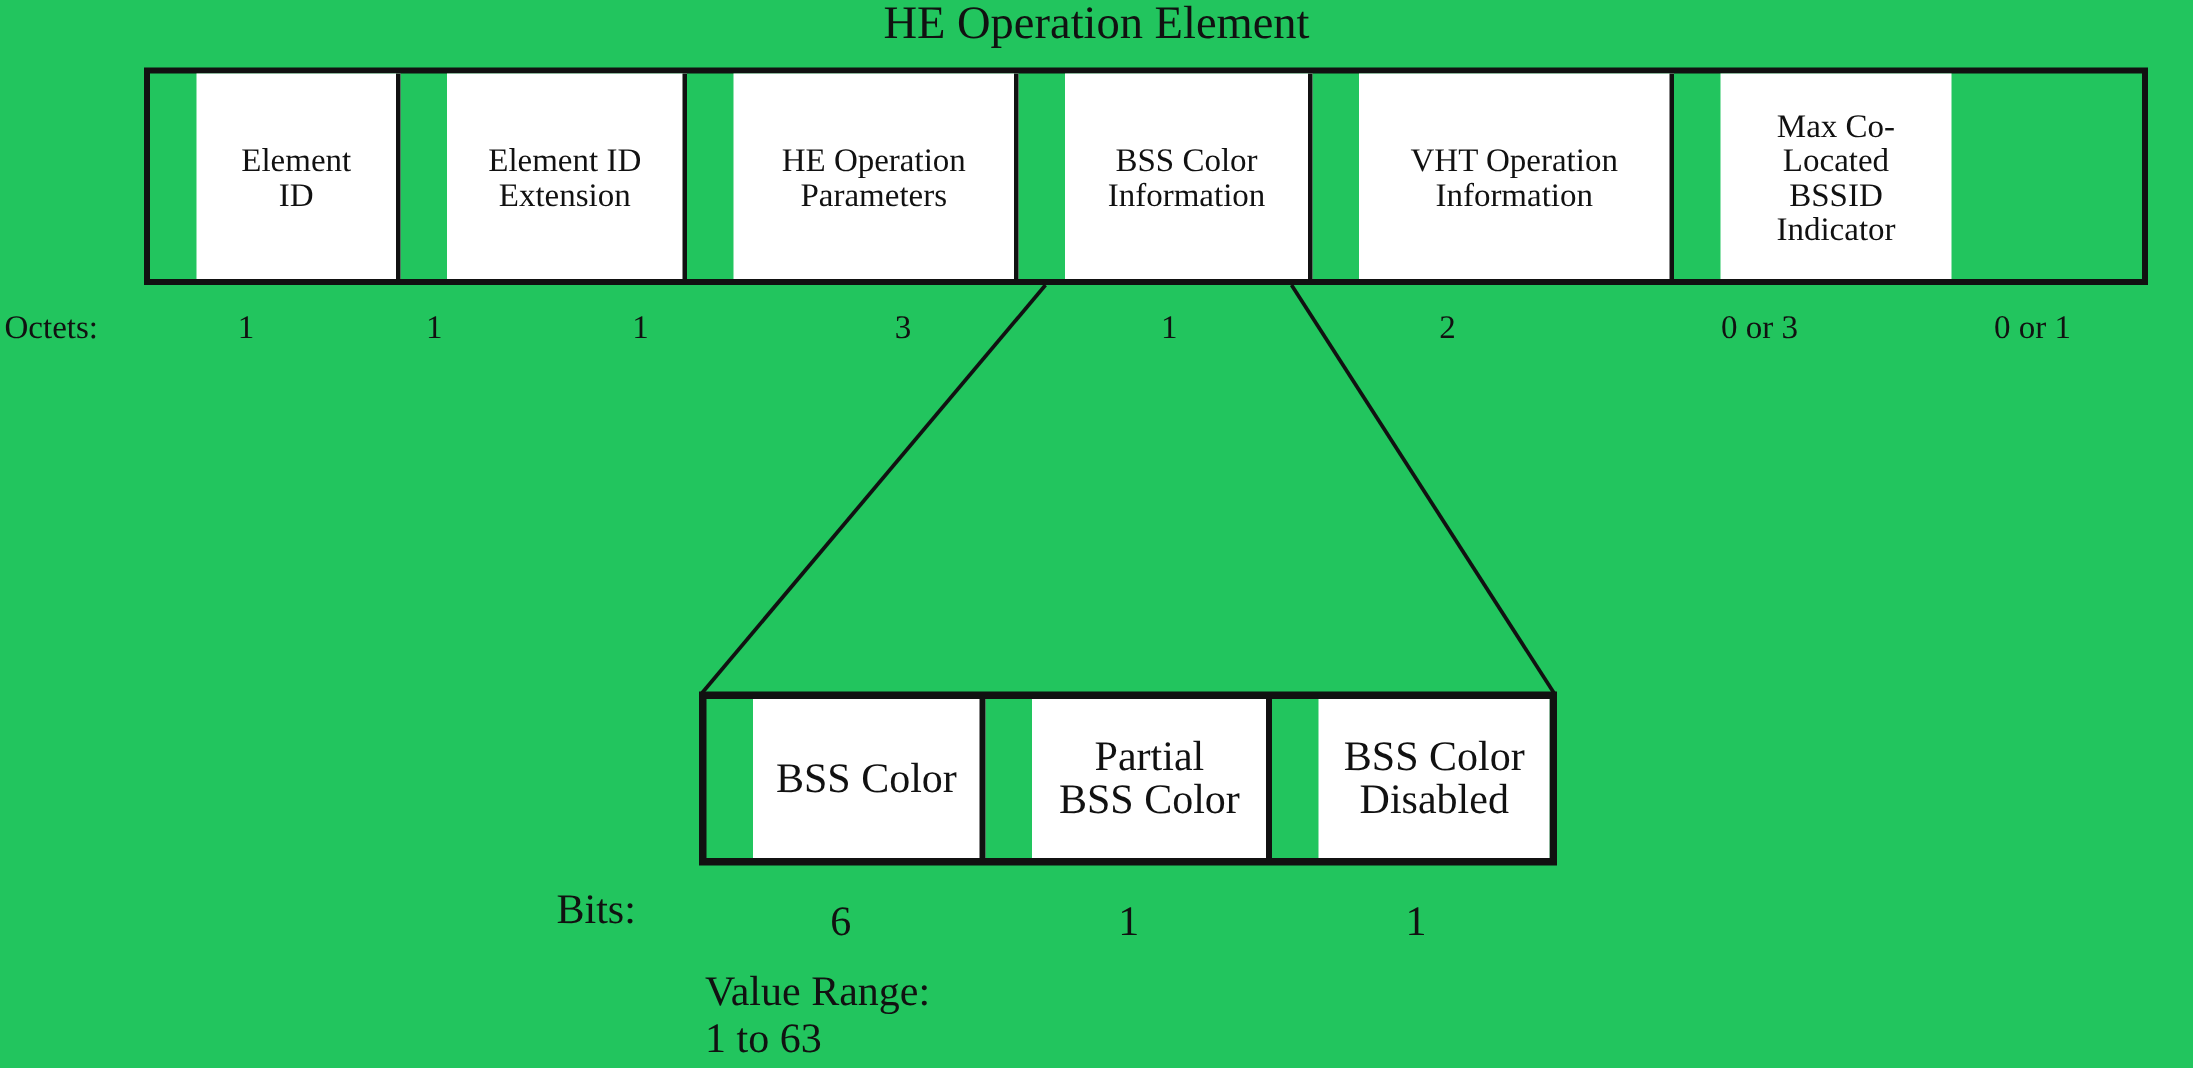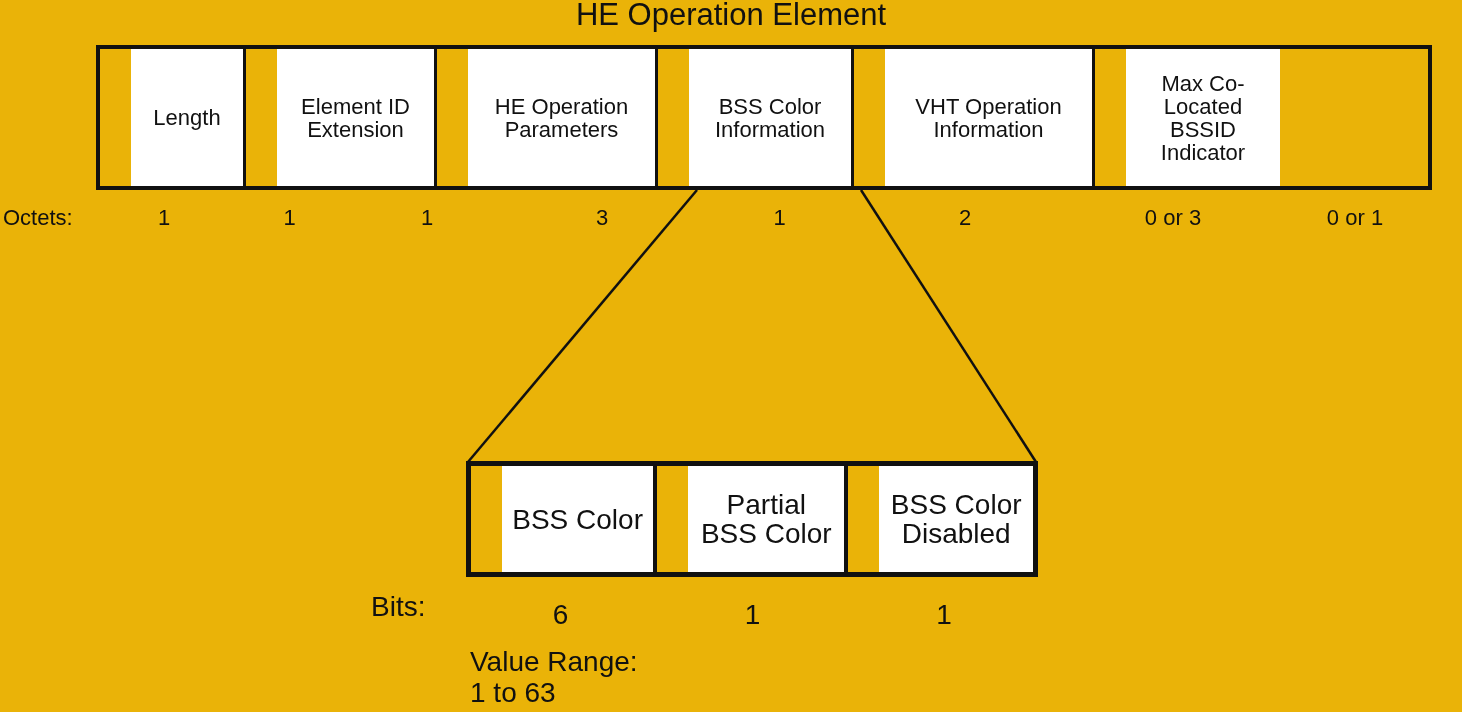--- a/index.html
+++ b/index.html
@@ -4,22 +4,22 @@
 <style>
   html, body {
     margin: 0;
     padding: 0;
     background: #ffffff;
   }
   .canvas {
     position: relative;
     width: 1462px;
     height: 712px;
-    background: #eab308;
-    font-family: Liberation Sans, sans-serif;
+    background: #22c55e;
+    font-family: Liberation Serif, serif;
     color: #111111;
     overflow: hidden;
   }
   .title {
     position: absolute;
     font-size: 31px;
     line-height: 36px;
     text-align: center;
     white-space: nowrap;
   }
@@ -133,21 +133,22 @@
   }
 </style>
 </head>
 <body>
 
 <div class="canvas">
 
   <div class="title top-title">HE Operation Element</div>
 
   <div class="fieldrow top-row">
-    <div class="cell" style="width:115px">Length</div>
+    <div class="cell" style="width:136px">Element
+ID</div>
     <div class="cell" style="width:160px">Element ID
 Extension</div>
     <div class="cell" style="width:190px">HE Operation
 Parameters</div>
     <div class="cell" style="width:165px">BSS Color
 Information</div>
     <div class="cell" style="width:210px">VHT Operation
 Information</div>
     <div class="cell" style="width:154px">Max Co-
 Located

